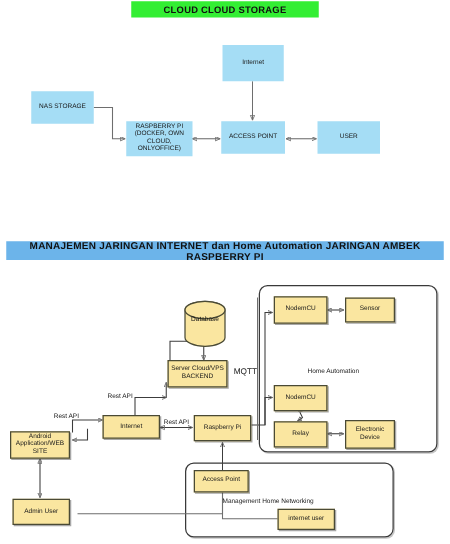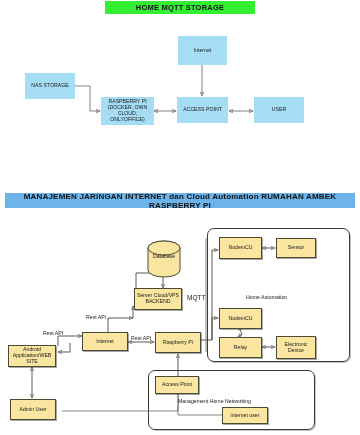--- a/index.html
+++ b/index.html
@@ -32,21 +32,21 @@
 
   svg.wires{position:absolute;left:0;top:0;width:360px;height:435px;
             pointer-events:none;overflow:visible;}
   svg.wires line,svg.wires path,svg.wires polyline{fill:none;stroke:#6e6e6e;stroke-width:.85;}
   svg.wires .dk{stroke:#3c3c3c;}
   .cyl{position:absolute;}
 </style>
 </head>
 <body>
 
-<div class="banner" id="banner-top">HOME MQTT STORAGE</div>
+<div class="banner" id="banner-top">CLOUD CLOUD STORAGE</div>
 
 <svg class="wires">
   <defs>
     <marker id="ah" markerWidth="5" markerHeight="5" refX="4.4" refY="2" orient="auto">
       <path d="M0,0 L4.6,2 L0,4 z" fill="#5a5a5a" stroke="none"></path>
     </marker>
     <marker id="ahb" markerWidth="5" markerHeight="5" refX="0.3" refY="2" orient="auto">
       <path d="M4.6,0 L0,2 L4.6,4 z" fill="#5a5a5a" stroke="none"></path>
     </marker>
     <marker id="ahd" markerWidth="5" markerHeight="5" refX="4.4" refY="2" orient="auto">
@@ -69,21 +69,21 @@
 <div class="node blue" style="left:25px;top:73px;width:50px;height:26px;">NAS STORAGE</div>
 
 <div class="node blue" style="left:101px;top:97px;width:53px;height:28px;padding:0 2px;">RASPBERRY PI (DOCKER, OWN CLOUD, ONLYOFFICE)</div>
 
 <div class="node blue" style="left:178px;top:36px;width:49px;height:29px;">Internet</div>
 
 <div class="node blue" style="left:177px;top:97px;width:51px;height:26px;">ACCESS POINT</div>
 
 <div class="node blue" style="left:254px;top:97px;width:50px;height:26px;">USER</div>
 
-<div class="banner" id="banner-bottom">MANAJEMEN JARINGAN INTERNET dan Cloud Automation RUMAHAN AMBEK RASPBERRY PI</div>
+<div class="banner" id="banner-bottom">MANAJEMEN JARINGAN INTERNET dan Home Automation JARINGAN AMBEK RASPBERRY PI</div>
 
 <div class="grp" style="left:207px;top:228px;width:143px;height:134px;"></div>
 <div class="grp" style="left:148px;top:370px;width:167px;height:60px;"></div>
 
 <svg class="wires">
 
   <line class="dk" x1="163" y1="276" x2="163" y2="288" marker-end="url(#ahd)"></line>
 
   <polyline class="dk" points="136,290 136,273 150,273"></polyline>
 

